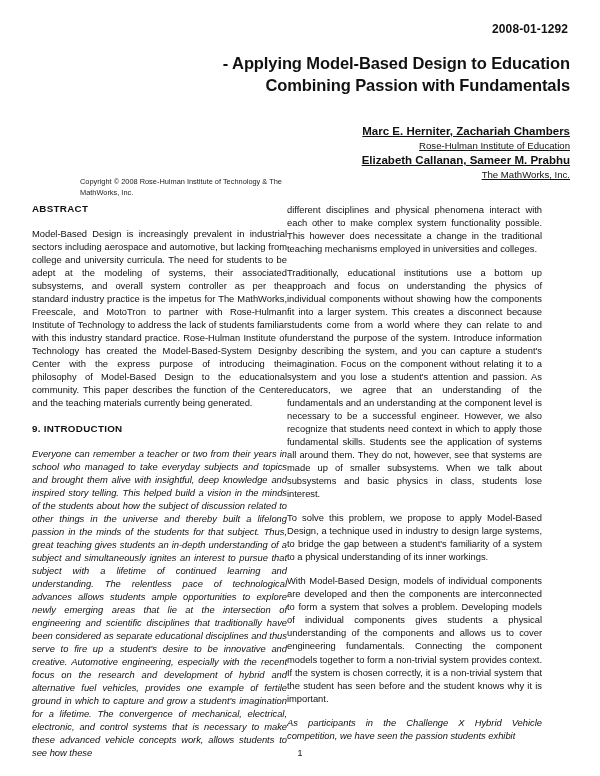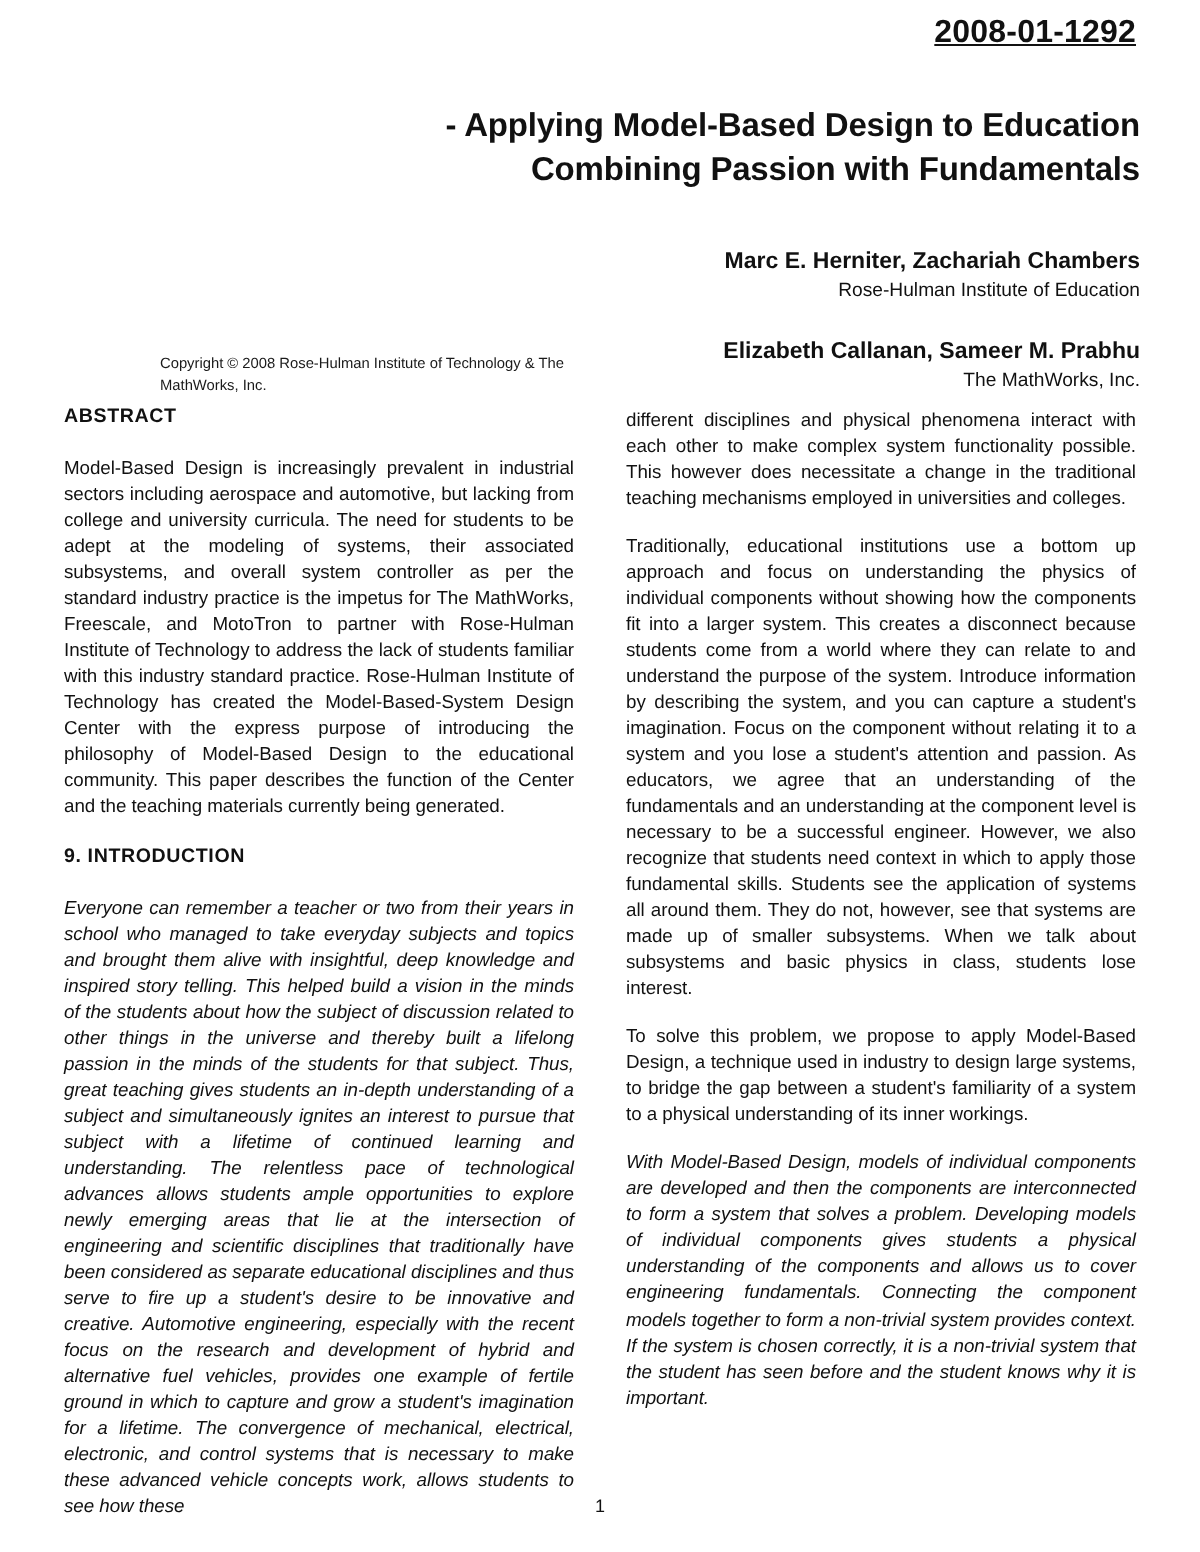--- a/index.html
+++ b/index.html
@@ -19,26 +19,25 @@
     position: relative;
     width: 600px;
     height: 776px;
     box-sizing: border-box;
     padding: 0;
   }
 
   
   .paper-number {
     position: absolute;
-    top: 8px;
+    top: 22px;
     right: 32px;
-    font-size: 16px;
+    font-size: 12px;
     font-weight: bold;
     letter-spacing: 0.1px;
-    text-decoration: underline;
   }
 
   .title-block {
     position: absolute;
     top: 52px;
     left: 30px;
     right: 30px;
     text-align: right;
   }
   .title-line {
@@ -47,55 +46,55 @@
     line-height: 1.34;
     letter-spacing: -0.1px;
   }
 
   .authors-block {
     position: absolute;
     top: 124px;
     right: 30px;
     text-align: right;
     width: 330px;
+    text-decoration: underline;
   }
   .author-names {
     font-size: 11.5px;
     font-weight: bold;
     line-height: 1.32;
   }
   .author-affil {
     font-size: 9.6px;
     font-weight: normal;
     line-height: 1.35;
     margin-top: 1px;
   }
   .authors-group-2 {
-    margin-top: 16px;
+    margin-top: 0;
   }
 
   .copyright {
     position: absolute;
     top: 177px;
     left: 32px;
     width: 228px;
     font-size: 7.4px;
     line-height: 1.45;
     color: #1a1a1a;
     margin-left: 48px;
   }
 
   
   .columns {
     position: absolute;
     top: 203px;
     left: 32px;
     width: 536px;
     display: flex;
-    gap: 26px;
   }
   .col {
     width: 255px;
   }
 
   h2.section-head {
     font-size: 9.8px;
     font-weight: bold;
     margin: 0 0 12px 0;
     letter-spacing: 0.3px;
@@ -159,19 +158,20 @@
       <p class="body-text">Model-Based Design is increasingly prevalent in industrial sectors including aerospace and automotive, but lacking from college and university curricula. The need for students to be adept at the modeling of systems, their associated subsystems, and overall system controller as per the standard industry practice is the impetus for The MathWorks, Freescale, and MotoTron to partner with Rose-Hulman Institute of Technology to address the lack of students familiar with this industry standard practice. Rose-Hulman Institute of Technology has created the Model-Based-System Design Center with the express purpose of introducing the philosophy of Model-Based Design to the educational community. This paper describes the function of the Center and the teaching materials currently being generated.</p>
       <h2 class="section-head spaced-top">9. INTRODUCTION</h2>
       <p class="body-text">Everyone can remember a teacher or two from their years in school who managed to take everyday subjects and topics and brought them alive with insightful, deep knowledge and inspired story telling. This helped build a vision in the minds of the students about how the subject of discussion related to other things in the universe and thereby built a lifelong passion in the minds of the students for that subject. Thus, great teaching gives students an in-depth understanding of a subject and simultaneously ignites an interest to pursue that subject with a lifetime of continued learning and understanding. The relentless pace of technological advances allows students ample opportunities to explore newly emerging areas that lie at the intersection of engineering and scientific disciplines that traditionally have been considered as separate educational disciplines and thus serve to fire up a student's desire to be innovative and creative. Automotive engineering, especially with the recent focus on the research and development of hybrid and alternative fuel vehicles, provides one example of fertile ground in which to capture and grow a student's imagination for a lifetime. The convergence of mechanical, electrical, electronic, and control systems that is necessary to make these advanced vehicle concepts work, allows students to see how these</p>
     </div>
 
     <div class="col">
       <p class="body-text">different disciplines and physical phenomena interact with each other to make complex system functionality possible. This however does necessitate a change in the traditional teaching mechanisms employed in universities and colleges.</p>
       <p class="body-text">Traditionally, educational institutions use a bottom up approach and focus on understanding the physics of individual components without showing how the components fit into a larger system. This creates a disconnect because students come from a world where they can relate to and understand the purpose of the system.  Introduce information by describing the system, and you can capture a student's imagination. Focus on the component without relating it to a system and you lose a student's attention and passion. As educators, we agree that an understanding of the fundamentals and an understanding at the component level is necessary to be a successful engineer. However, we also recognize that students need context in which to apply those fundamental skills. Students see the application of systems all around them. They do not, however, see that systems are made up of smaller subsystems. When we talk about subsystems and basic physics in class, students lose interest.</p>
       <p class="body-text">To solve this problem, we propose to apply Model-Based Design, a technique used in industry to design large systems, to bridge the gap between a student's familiarity of a system to a physical understanding of its inner workings.</p>
       <p class="body-text">With Model-Based Design, models of individual components are developed and then the components are interconnected to form a system that solves a problem.  Developing models of individual components gives students a physical understanding of the components and allows us to cover engineering fundamentals. Connecting the component models together to form a non-trivial system provides context. If the system is chosen correctly, it is a non-trivial system that the student has seen before and the student knows why it is important.</p>
+      <p class="body-text">As participants in the Challenge X Hybrid Vehicle competition, we have seen the passion students exhibit</p>
     </div>
 
   </div>
 
   <div class="page-number">1</div>
 
 </div>
 
 </body></html>

